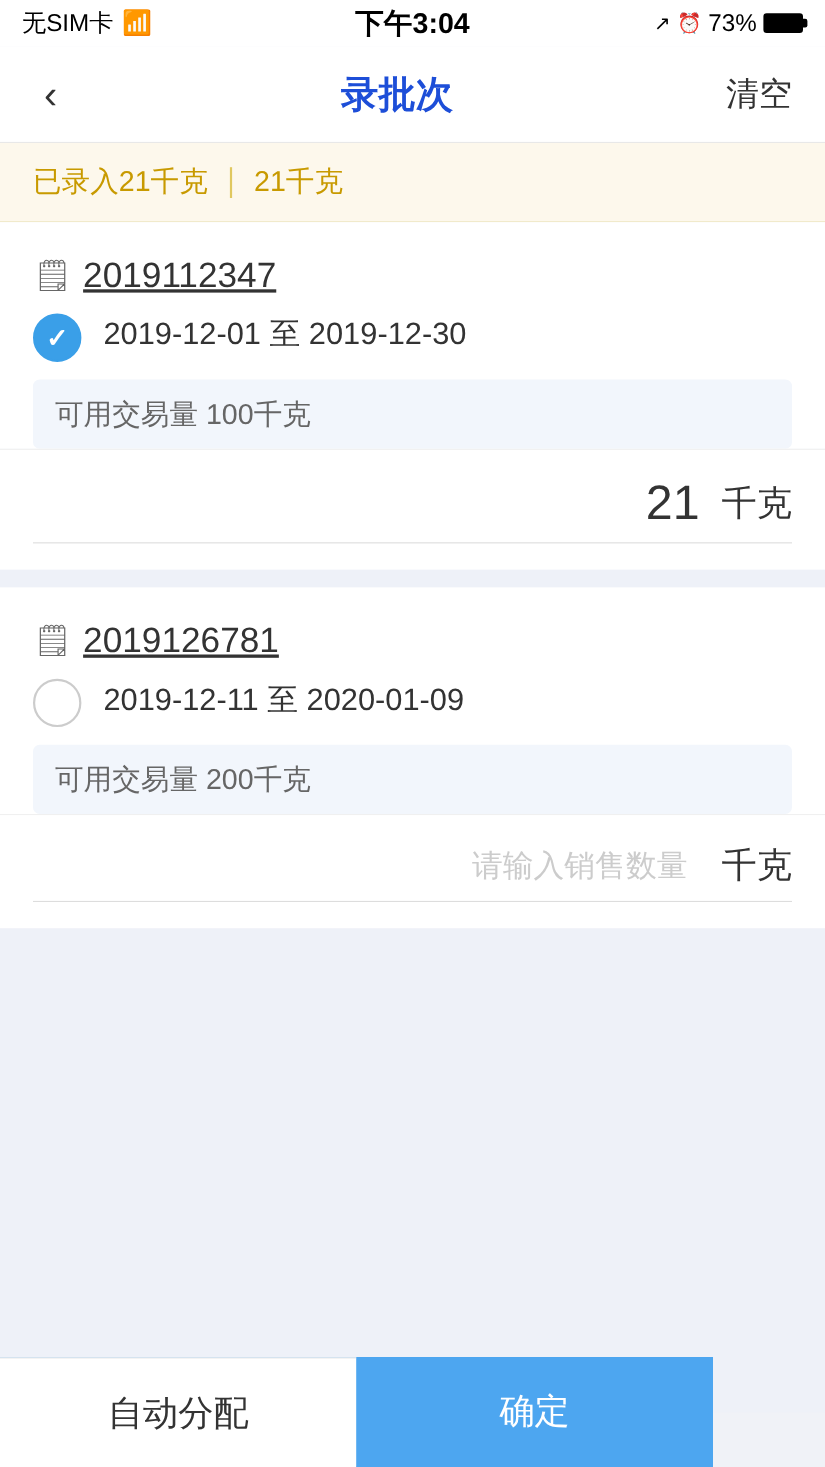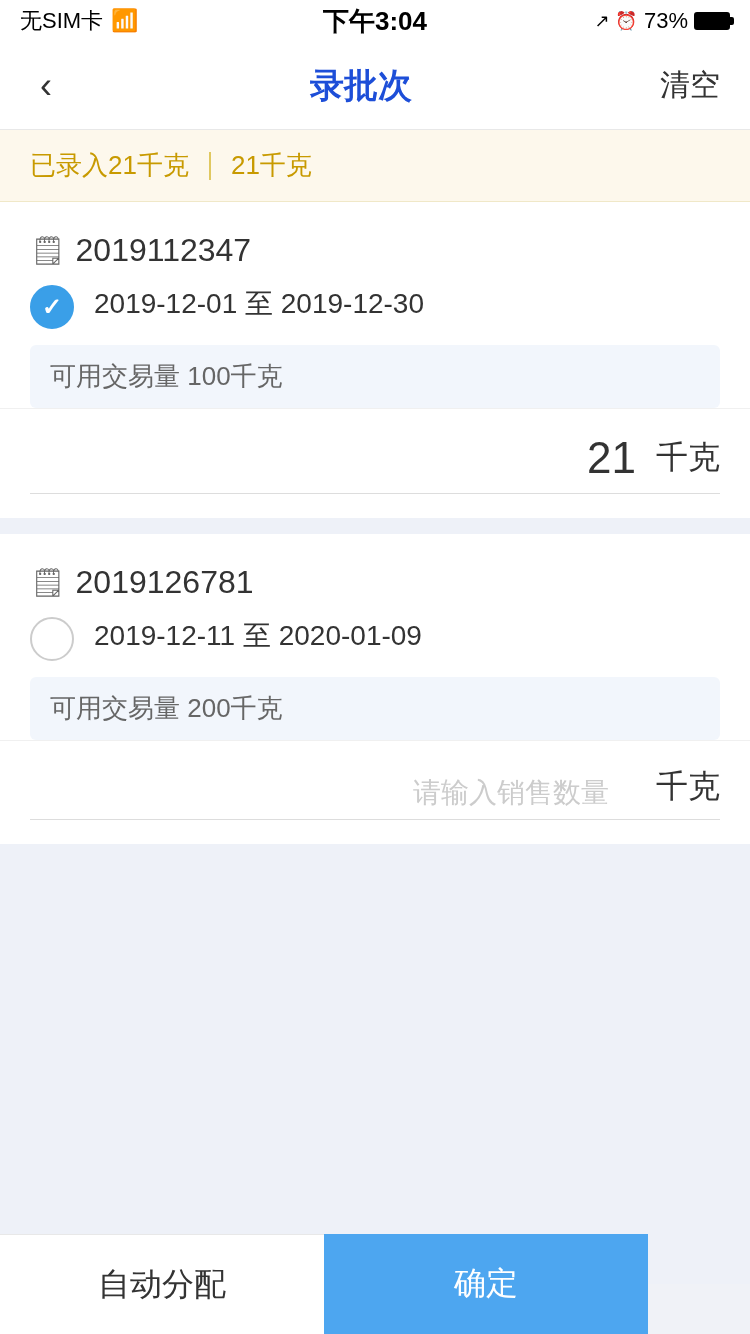--- a/index.html
+++ b/index.html
@@ -132,20 +132,21 @@
       margin-bottom: 16px;
     }
     .batch-icon {
       font-size: 28px;
       color: #666;
     }
     .batch-number {
       font-size: 32px;
       color: #333;
       font-weight: 500;
+      text-decoration: underline;
     }
     .batch-date-row {
       display: flex;
       align-items: flex-start;
       gap: 20px;
       margin-bottom: 16px;
     }
     .radio-circle {
       width: 44px;
       height: 44px;
@@ -349,21 +350,21 @@
     <span class="batch-number">2019126781</span>
   </div>
   <div class="batch-date-row">
     <div class="radio-circle"></div>
     <span class="batch-date">2019-12-11 至 2020-01-09</span>
   </div>
   <div class="batch-qty-bar">可用交易量 200千克</div>
 </div>
 
 <div class="qty-placeholder-row">
-  <div style="width:100%; display:flex; align-items:flex-end; justify-content:flex-end; gap:32px; padding-bottom:10px; border-bottom:1px solid #ddd;">
+  <div style="width:100%; display:flex; align-items:center; justify-content:flex-end; gap:16px; padding-bottom:10px; border-bottom:1px solid #ddd;">
     <input class="qty-input-field" type="number" style="border: none; outline: none; font-size: 28px; text-align: right; width: 300px; background: transparent; color: rgb(204, 204, 204);" placeholder="请输入销售数量">
     <span class="qty-placeholder-unit">千克</span>
   </div>
 </div>
 
 <div class="gray-area"></div>
 
 <div class="bottom-bar">
   <button class="btn-auto">自动分配</button>
   <button class="btn-confirm">确定</button>

